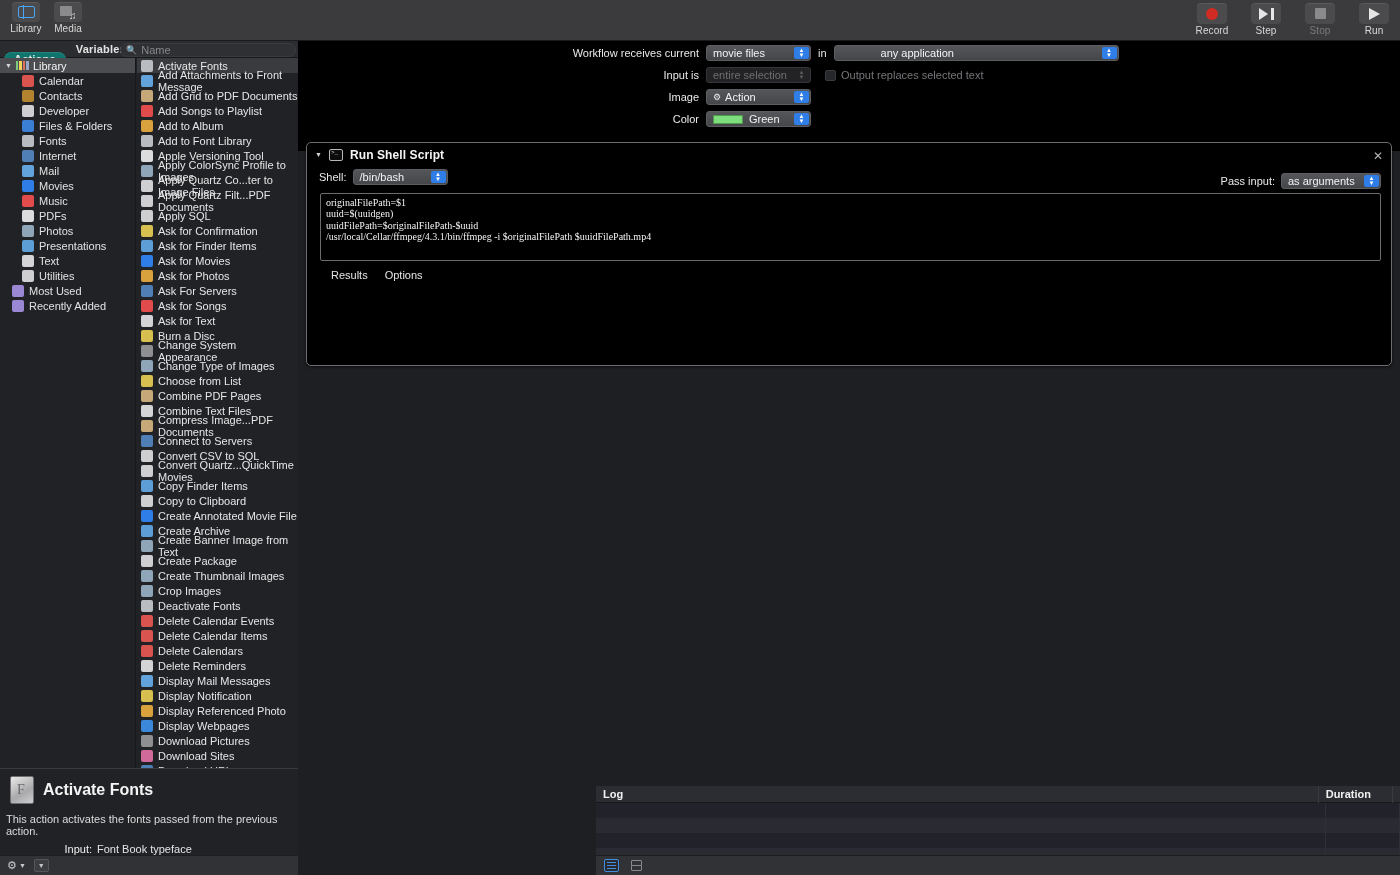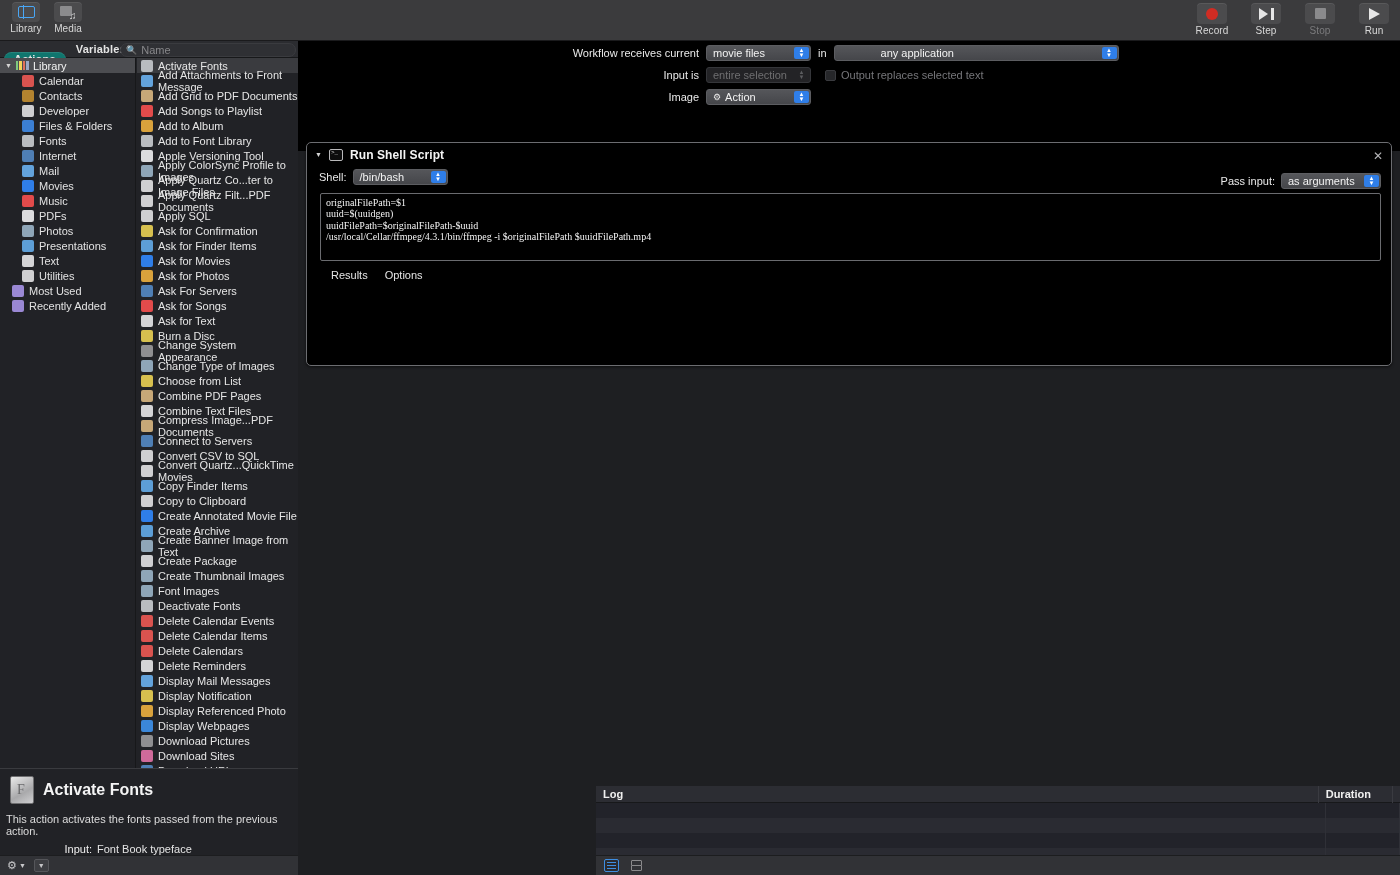--- a/index.html
+++ b/index.html
@@ -537,21 +537,21 @@
           <div class="act-row">
             <span class="mini" style="background:#cfcfd1"></span>
             <span>Create Package</span>
           </div>
           <div class="act-row">
             <span class="mini" style="background:#8fa6b8"></span>
             <span>Create Thumbnail Images</span>
           </div>
           <div class="act-row">
             <span class="mini" style="background:#8fa6b8"></span>
-            <span>Font Images</span>
+            <span>Crop Images</span>
           </div>
           <div class="act-row">
             <span class="mini" style="background:#b9bcc0"></span>
             <span>Deactivate Fonts</span>
           </div>
           <div class="act-row">
             <span class="mini" style="background:#d9534f"></span>
             <span>Delete Calendar Events</span>
           </div>
           <div class="act-row">
@@ -671,20 +671,31 @@
         <div class="popup w105">
           <span class="gear-g">⚙</span>
           <span>Action</span>
           <span class="stp">
               <i>▲</i>
               <i>▼</i>
             </span>
         </div>
       </div>
 
+      <div class="form-row">
+        <div class="form-lbl">Color</div>
+        <div class="popup w105">
+          <span class="swatch-green"></span>
+          <span>Green</span>
+          <span class="stp">
+              <i>▲</i>
+              <i>▼</i>
+            </span>
+        </div>
+      </div>
     </div>
 
     <div class="panel">
       <div class="panel-hdr">
         <span class="tri">▼</span>
         <span class="term-ico"></span>
         <span class="panel-title">Run Shell Script</span>
       </div>
       <span class="panel-close">✕</span>
 

